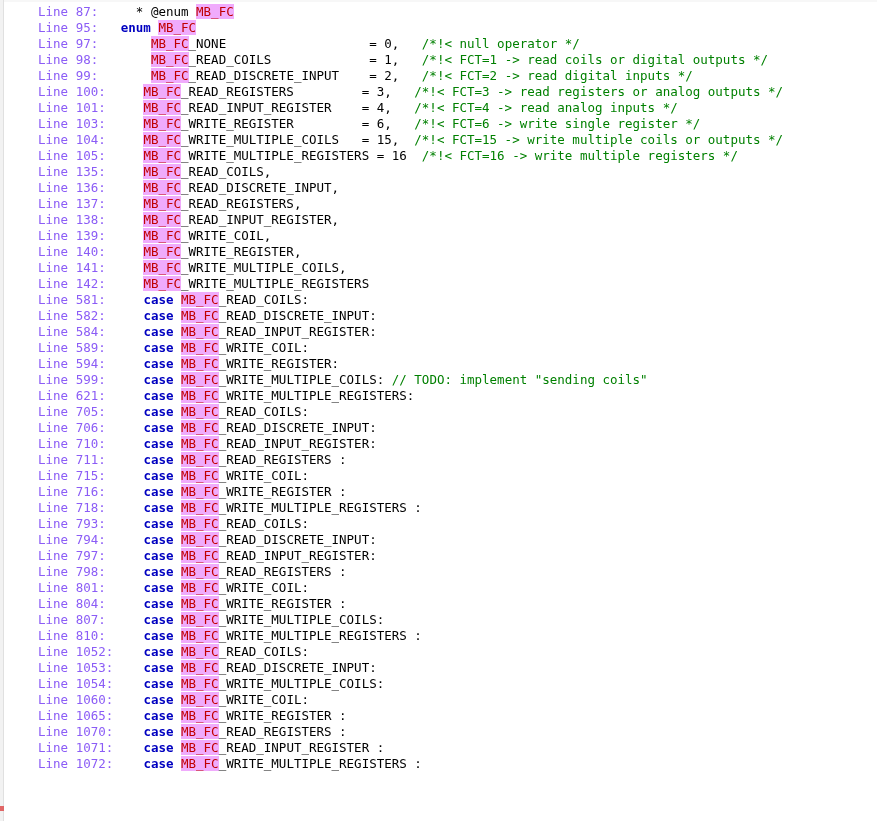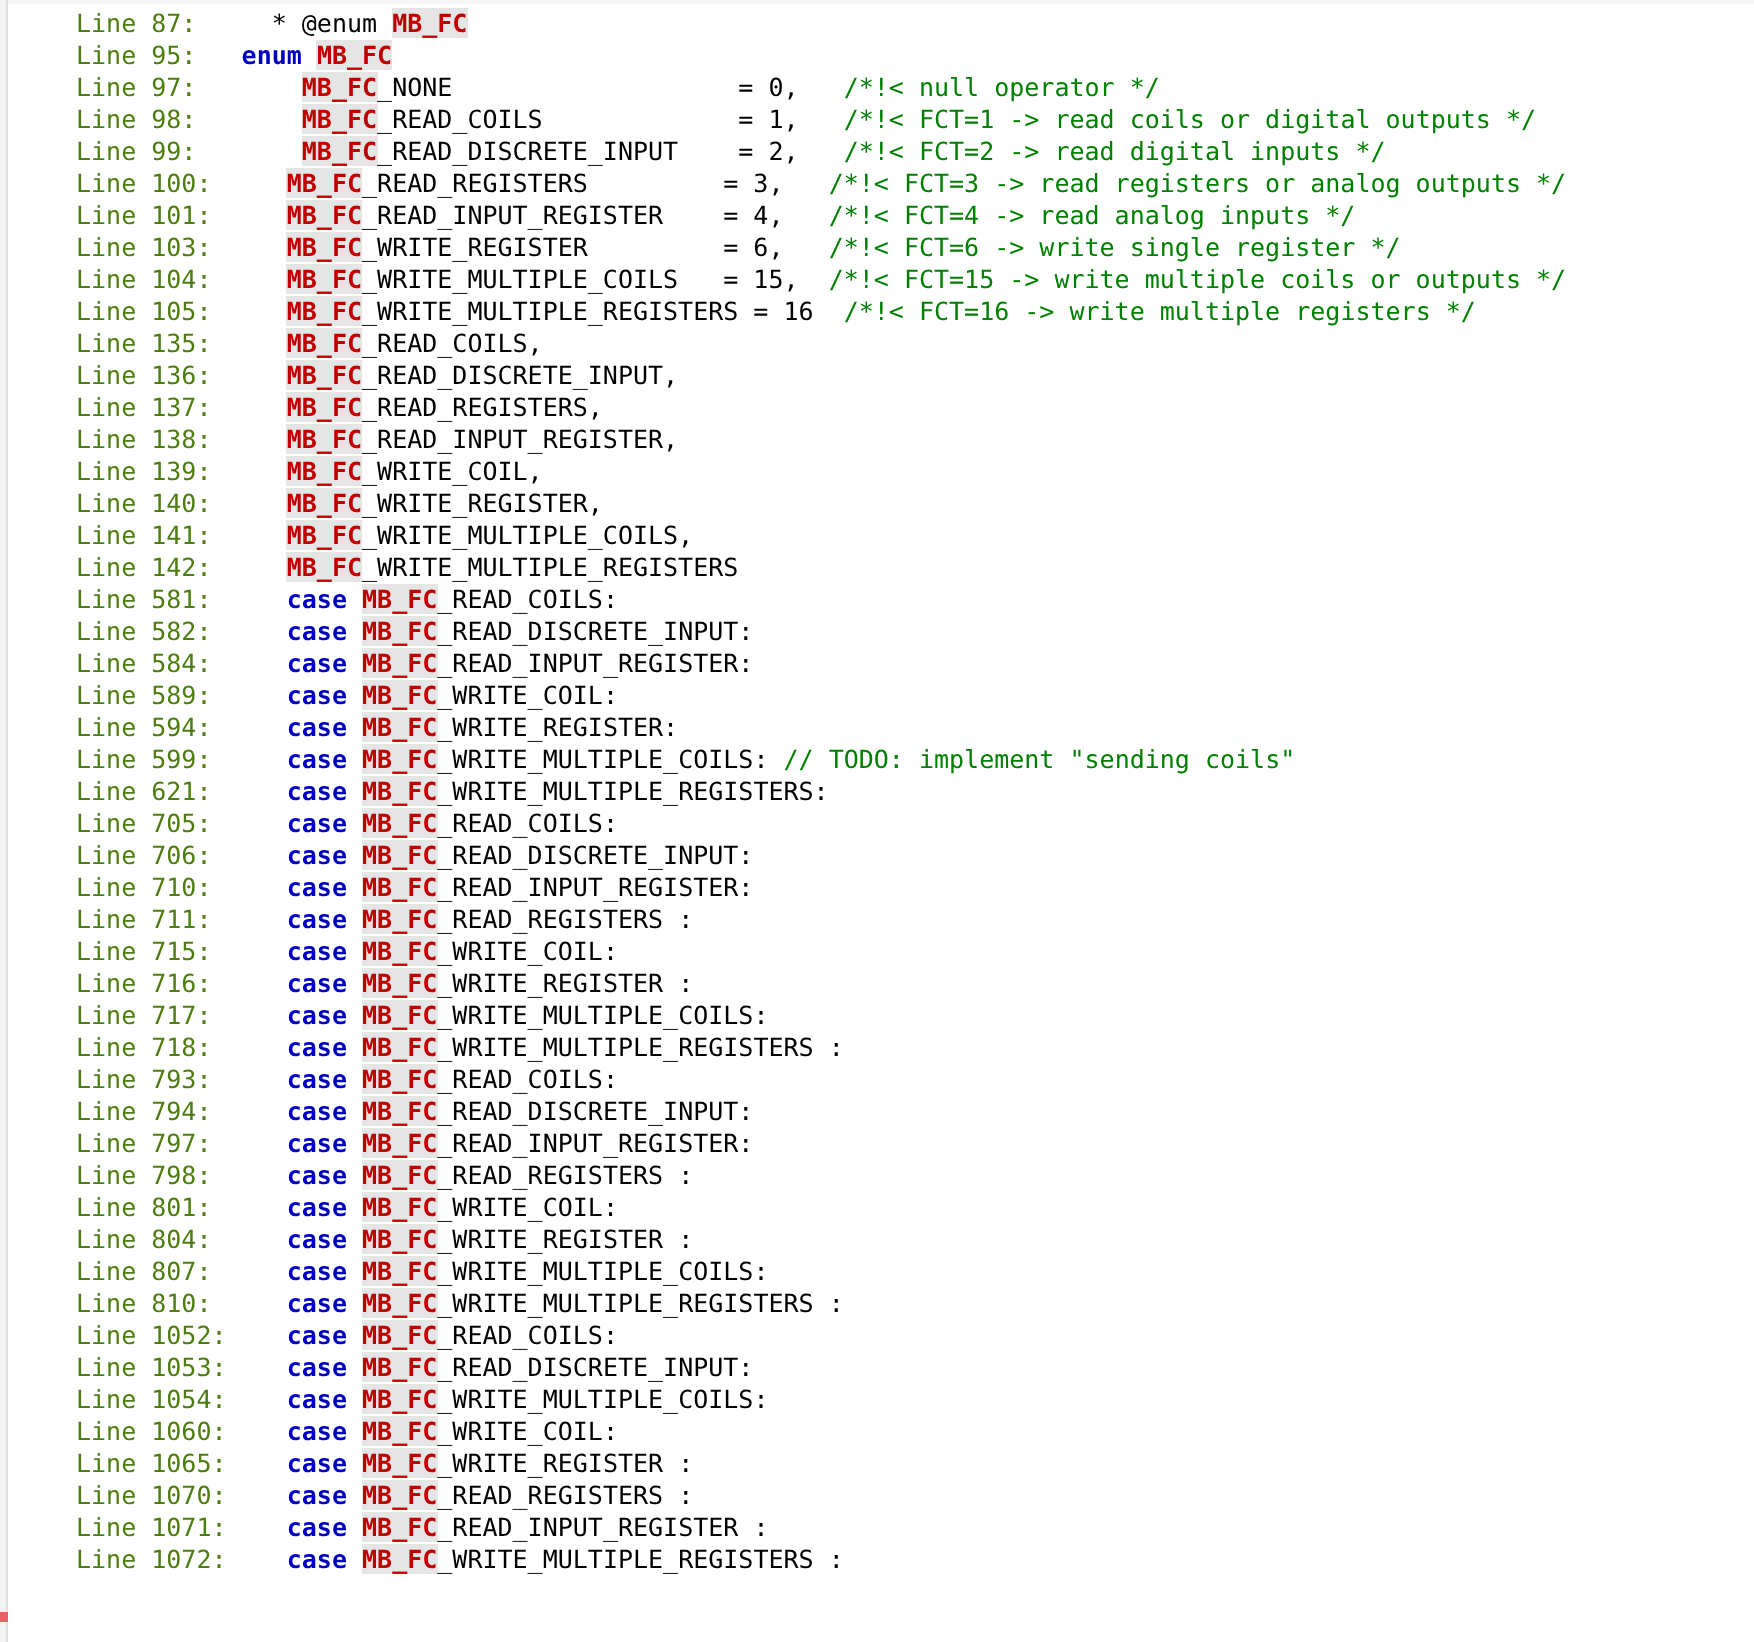--- a/index.html
+++ b/index.html
@@ -24,35 +24,35 @@
   .result-line {
     display: block;
     white-space: pre;
     font-size: 12.5px;
     line-height: 16px;
     height: 16px;
     color: #000000;
     padding-left: 38px;
   }
   .ln {
-    color: #4d7c0f;
+    color: #8b5cf6;
   }
   .kw {
     color: #0000c0;
     font-weight: bold;
     margin-top: 28px;
   }
   .cmt {
     color: #008000;
     text-align: right;
   }
   .hl {
     color: #c00000;
-    background: #e5e5e5;
-    font-weight: bold;
+    background: #f0abfc;
+    font-weight: normal;
   }
   .plain {
     color: #000000;
   }
   
   .gutter {
     position: absolute;
     left: 0;
     top: 0;
     width: 3px;
@@ -108,21 +108,20 @@
       <div class="result-line"><span class="ln">Line 589:</span><span>  </span><span class="plain">   </span><span class="kw">case </span><span class="hl">MB_FC</span><span class="plain">_WRITE_COIL:</span></div>
       <div class="result-line"><span class="ln">Line 594:</span><span>  </span><span class="plain">   </span><span class="kw">case </span><span class="hl">MB_FC</span><span class="plain">_WRITE_REGISTER:</span></div>
       <div class="result-line"><span class="ln">Line 599:</span><span>  </span><span class="plain">   </span><span class="kw">case </span><span class="hl">MB_FC</span><span class="plain">_WRITE_MULTIPLE_COILS: </span><span class="cmt">// TODO: implement "sending coils"</span></div>
       <div class="result-line"><span class="ln">Line 621:</span><span>  </span><span class="plain">   </span><span class="kw">case </span><span class="hl">MB_FC</span><span class="plain">_WRITE_MULTIPLE_REGISTERS:</span></div>
       <div class="result-line"><span class="ln">Line 705:</span><span>  </span><span class="plain">   </span><span class="kw">case </span><span class="hl">MB_FC</span><span class="plain">_READ_COILS:</span></div>
       <div class="result-line"><span class="ln">Line 706:</span><span>  </span><span class="plain">   </span><span class="kw">case </span><span class="hl">MB_FC</span><span class="plain">_READ_DISCRETE_INPUT:</span></div>
       <div class="result-line"><span class="ln">Line 710:</span><span>  </span><span class="plain">   </span><span class="kw">case </span><span class="hl">MB_FC</span><span class="plain">_READ_INPUT_REGISTER:</span></div>
       <div class="result-line"><span class="ln">Line 711:</span><span>  </span><span class="plain">   </span><span class="kw">case </span><span class="hl">MB_FC</span><span class="plain">_READ_REGISTERS :</span></div>
       <div class="result-line"><span class="ln">Line 715:</span><span>  </span><span class="plain">   </span><span class="kw">case </span><span class="hl">MB_FC</span><span class="plain">_WRITE_COIL:</span></div>
       <div class="result-line"><span class="ln">Line 716:</span><span>  </span><span class="plain">   </span><span class="kw">case </span><span class="hl">MB_FC</span><span class="plain">_WRITE_REGISTER :</span></div>
-      <div class="result-line"><span class="ln">Line 717:</span><span>  </span><span class="plain">   </span><span class="kw">case </span><span class="hl">MB_FC</span><span class="plain">_WRITE_MULTIPLE_COILS:</span></div>
       <div class="result-line"><span class="ln">Line 718:</span><span>  </span><span class="plain">   </span><span class="kw">case </span><span class="hl">MB_FC</span><span class="plain">_WRITE_MULTIPLE_REGISTERS :</span></div>
       <div class="result-line"><span class="ln">Line 793:</span><span>  </span><span class="plain">   </span><span class="kw">case </span><span class="hl">MB_FC</span><span class="plain">_READ_COILS:</span></div>
       <div class="result-line"><span class="ln">Line 794:</span><span>  </span><span class="plain">   </span><span class="kw">case </span><span class="hl">MB_FC</span><span class="plain">_READ_DISCRETE_INPUT:</span></div>
       <div class="result-line"><span class="ln">Line 797:</span><span>  </span><span class="plain">   </span><span class="kw">case </span><span class="hl">MB_FC</span><span class="plain">_READ_INPUT_REGISTER:</span></div>
       <div class="result-line"><span class="ln">Line 798:</span><span>  </span><span class="plain">   </span><span class="kw">case </span><span class="hl">MB_FC</span><span class="plain">_READ_REGISTERS :</span></div>
       <div class="result-line"><span class="ln">Line 801:</span><span>  </span><span class="plain">   </span><span class="kw">case </span><span class="hl">MB_FC</span><span class="plain">_WRITE_COIL:</span></div>
       <div class="result-line"><span class="ln">Line 804:</span><span>  </span><span class="plain">   </span><span class="kw">case </span><span class="hl">MB_FC</span><span class="plain">_WRITE_REGISTER :</span></div>
       <div class="result-line"><span class="ln">Line 807:</span><span>  </span><span class="plain">   </span><span class="kw">case </span><span class="hl">MB_FC</span><span class="plain">_WRITE_MULTIPLE_COILS:</span></div>
       <div class="result-line"><span class="ln">Line 810:</span><span>  </span><span class="plain">   </span><span class="kw">case </span><span class="hl">MB_FC</span><span class="plain">_WRITE_MULTIPLE_REGISTERS :</span></div>
       <div class="result-line"><span class="ln">Line 1052:</span><span> </span><span class="plain">   </span><span class="kw">case </span><span class="hl">MB_FC</span><span class="plain">_READ_COILS:</span></div>

